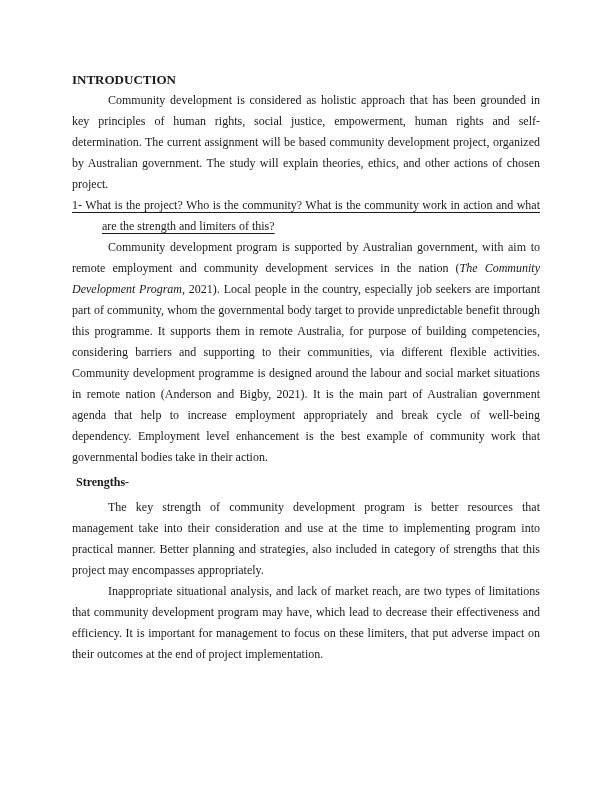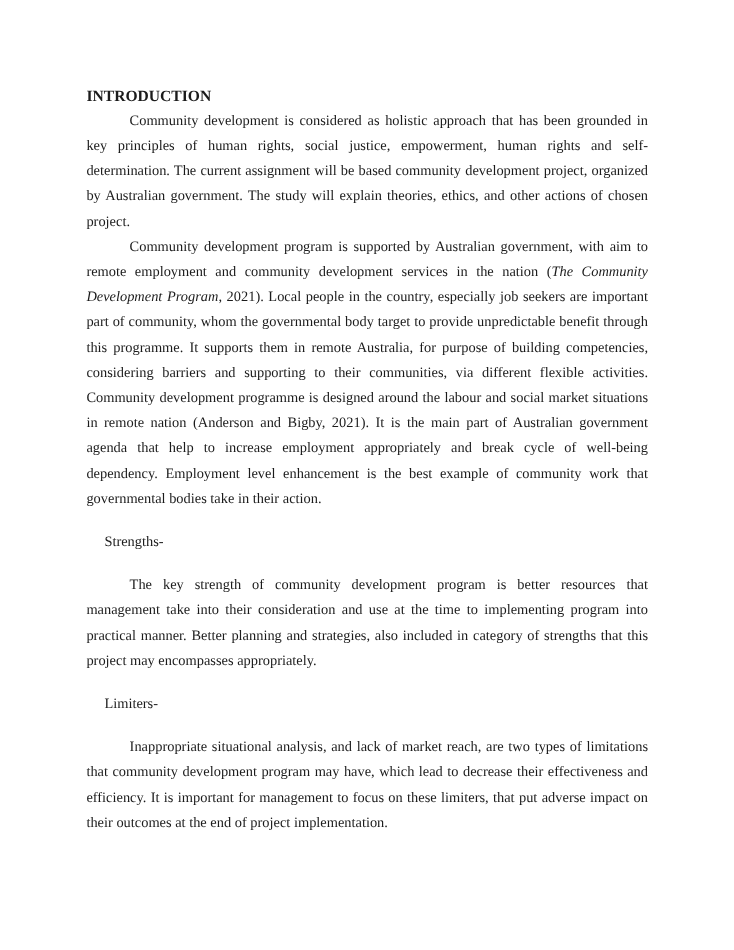--- a/index.html
+++ b/index.html
@@ -34,42 +34,42 @@
   }
   .doc-question {
     margin: 0;
     text-align: justify;
     text-decoration: underline;
     text-underline-offset: 3px;
     padding-left: 30px;
     text-indent: -30px;
   }
   .doc-subheading {
-    margin: 15px;
-    font-weight: normal;
+    margin: 4px;
+    font-weight: bold;
     text-align: left;
   }
   .citation-italic {
     font-style: italic;
   }
 </style>
 </head>
 <body>
 
 <div class="page">
 
   <h1 class="doc-heading">INTRODUCTION</h1>
 
   <p class="doc-para">Community development is considered as holistic approach that has been grounded in key principles of human rights, social justice, empowerment, human rights and self-determination. The current assignment will be based community development project, organized by Australian government. The study will explain theories, ethics, and other actions of chosen project.</p>
 
 
+  <p class="doc-question">1- What is the project? Who is the community? What is the community work in action and what are the strength and limiters of this?</p>
 
   <p class="doc-para"><span>Community development program is supported by Australian government, with aim to remote employment and community development services in the nation (</span><span class="citation-italic">The Community Development Program</span><span>, 2021). Local people in the country, especially job seekers are important part of community, whom the governmental body target to provide unpredictable benefit through this programme. It supports them in remote Australia, for purpose of building competencies, considering barriers and supporting to their communities, via different flexible activities. Community development programme is designed around the labour and social market situations in remote nation (Anderson and Bigby, 2021). It is the main part of Australian government agenda that help to increase employment appropriately and break cycle of well-being dependency. Employment level enhancement is the best example of community work that governmental bodies take in their action.</span></p>
 
   <p class="doc-subheading">Strengths-</p>
 
   <p class="doc-para">The key strength of community development program is better resources that management take into their consideration and use at the time to implementing program into practical manner. Better planning and strategies, also included in category of strengths that this project may encompasses appropriately.</p>
 
-  <p class="doc-subheading">Limiters-</p>
 
   <p class="doc-para">Inappropriate situational analysis, and lack of market reach, are two types of limitations that community development program may have, which lead to decrease their effectiveness and efficiency. It is important for management to focus on these limiters, that put adverse impact on their outcomes at the end of project implementation.</p>
 
 </div>
 
 </body></html>

